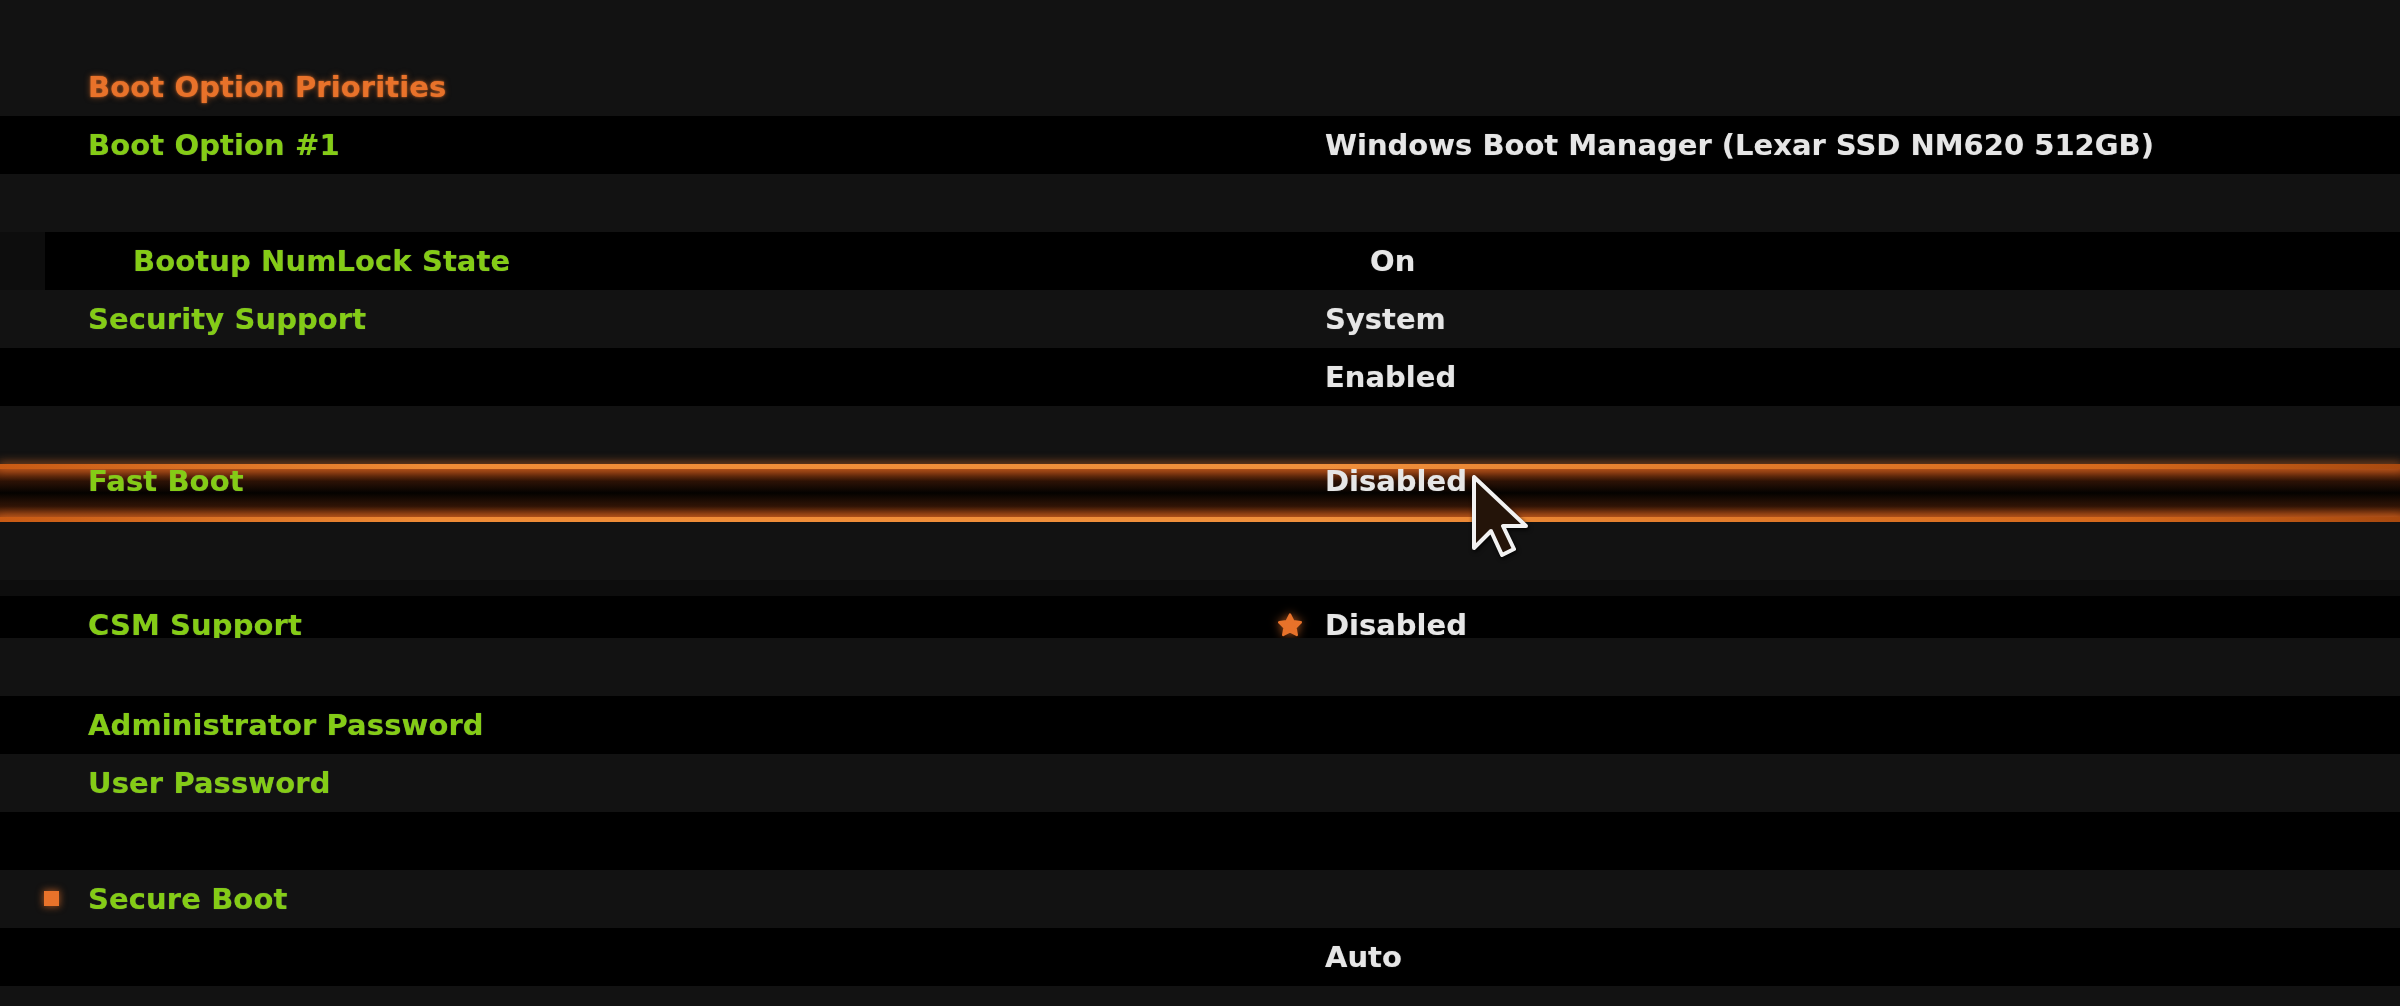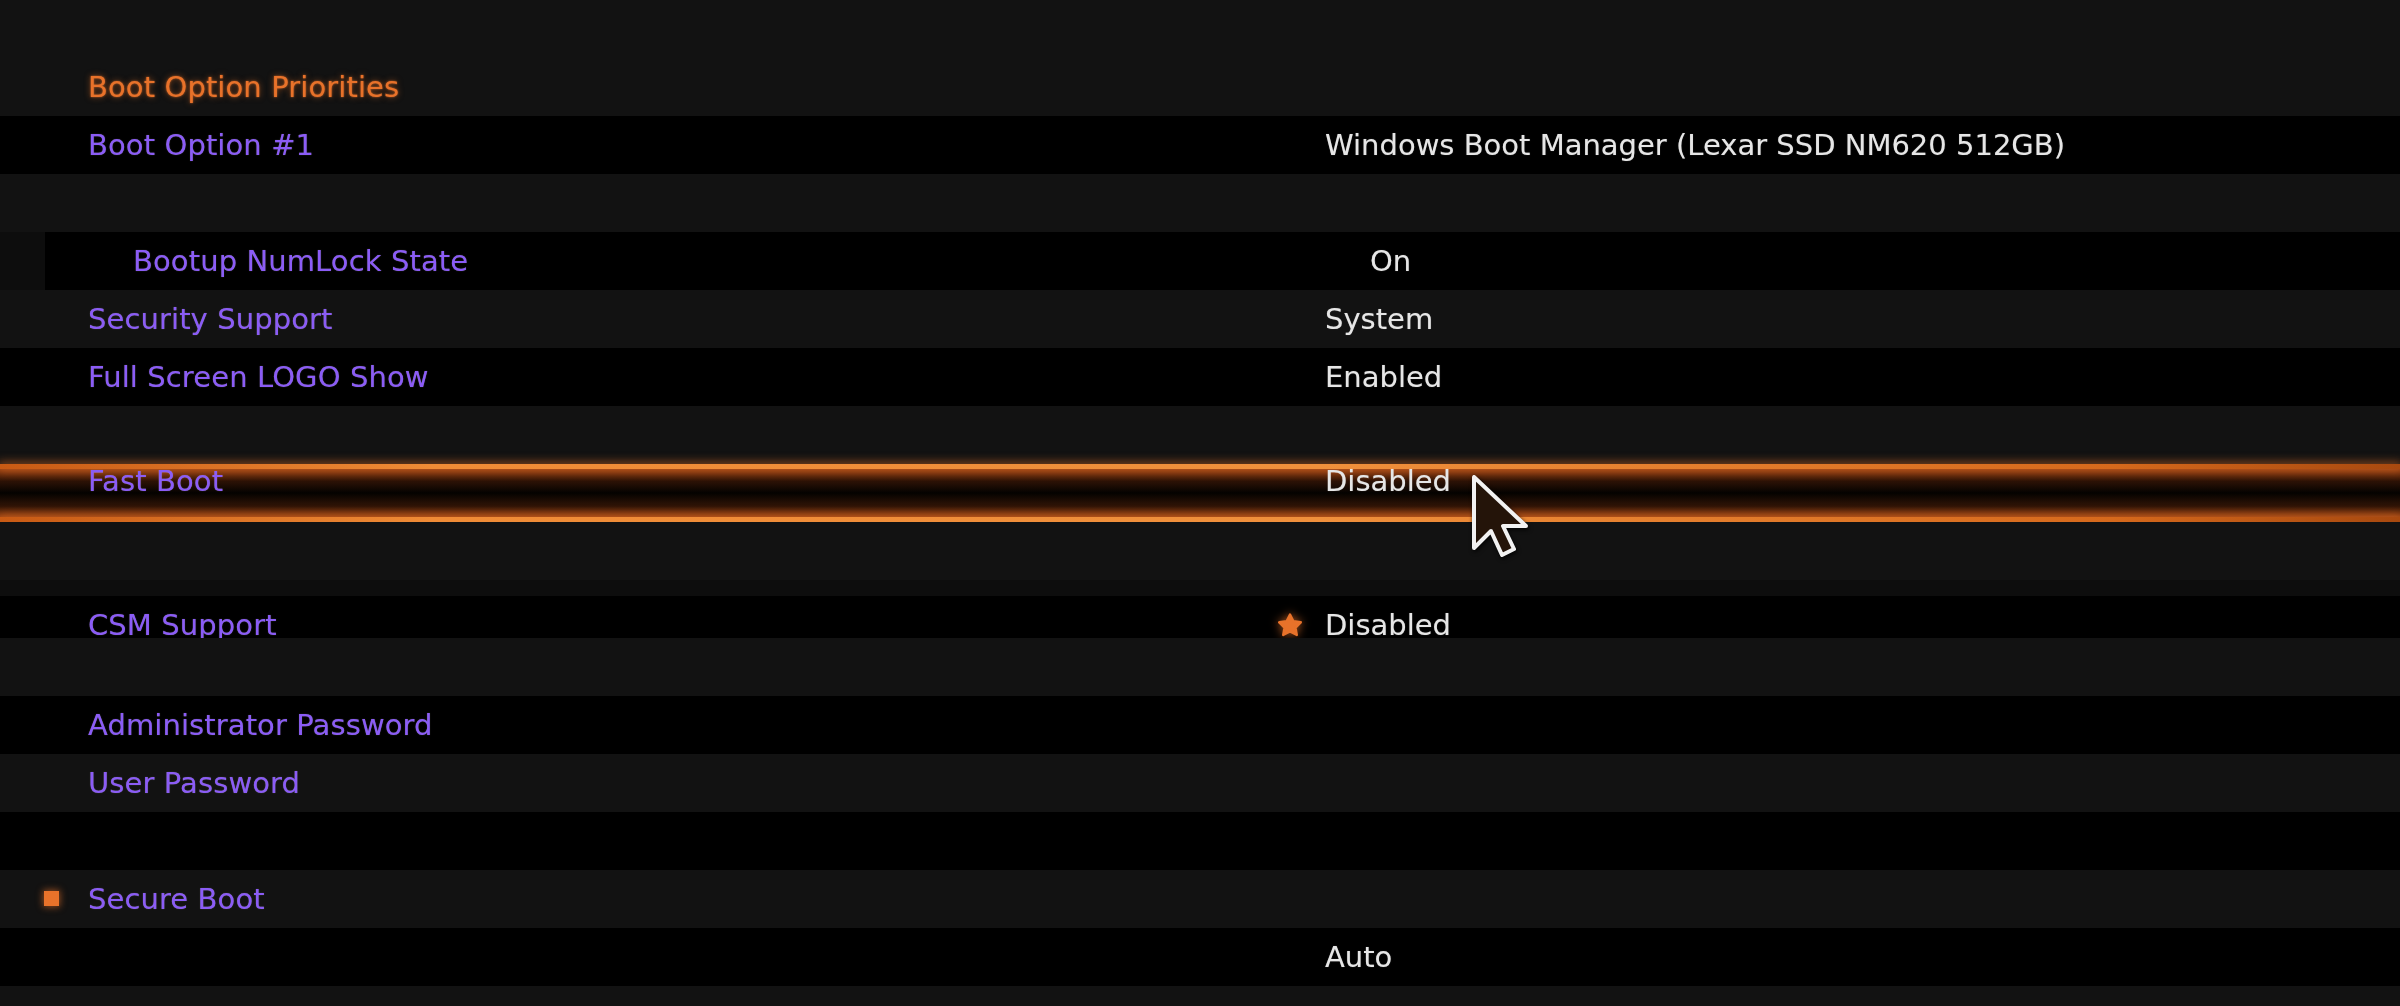--- a/index.html
+++ b/index.html
@@ -5,34 +5,35 @@
   * { margin:0; padding:0; box-sizing:border-box; }
   html,body {
     width:2400px; height:1006px;
     background:#000; overflow:hidden;
     font-family:"DejaVu Sans", sans-serif;
   }
   #screen {
     position:relative;
     width:2400px; height:1006px;
     background:#0d0d0d;
+    font-weight:bold;
   }
   .row {
     position:absolute;
     left:0; width:2400px; height:58px;
     display:flex; align-items:center;
   }
   .band-dark  { background:#000000; }
   .band-light { background:#121212; }
 
   .label {
     position:absolute;
     left:88px;
     font-size:29px;
-    color:#8b5cf6;
+    color:#84cc16;
     letter-spacing:.1px;
     white-space:nowrap;
     text-shadow:0 0 1px rgba(255,255,255,.35);
   }
   .label.header {
     color:#e8722a;
     text-shadow:0 0 6px rgba(232,114,42,.55), 0 0 2px rgba(232,114,42,.8);
   }
   .value {
     position:absolute;
@@ -113,21 +114,20 @@
       <div class="row band-light" style="top: 174px;"></div>
       <div class="row band-dark" style="top: 232px; margin-left: 45px;">
         <div class="label">Bootup NumLock State</div>
         <div class="value">On</div>
       </div>
       <div class="row band-light" style="top: 290px;">
         <div class="label">Security Support</div>
         <div class="value">System</div>
       </div>
       <div class="row band-dark" style="top: 348px;">
-        <div class="label">Full Screen LOGO Show</div>
         <div class="value">Enabled</div>
       </div>
       <div class="row band-light" style="top: 406px;"></div>
       <div class="row band-dark selected" style="top: 464px;">
         <div class="sel-fill"></div>
         <div class="sel-line top"></div>
         <div class="sel-line bottom"></div>
         <div class="sel-content">
           <div class="label">Fast Boot</div>
           <div class="value">Disabled</div>

